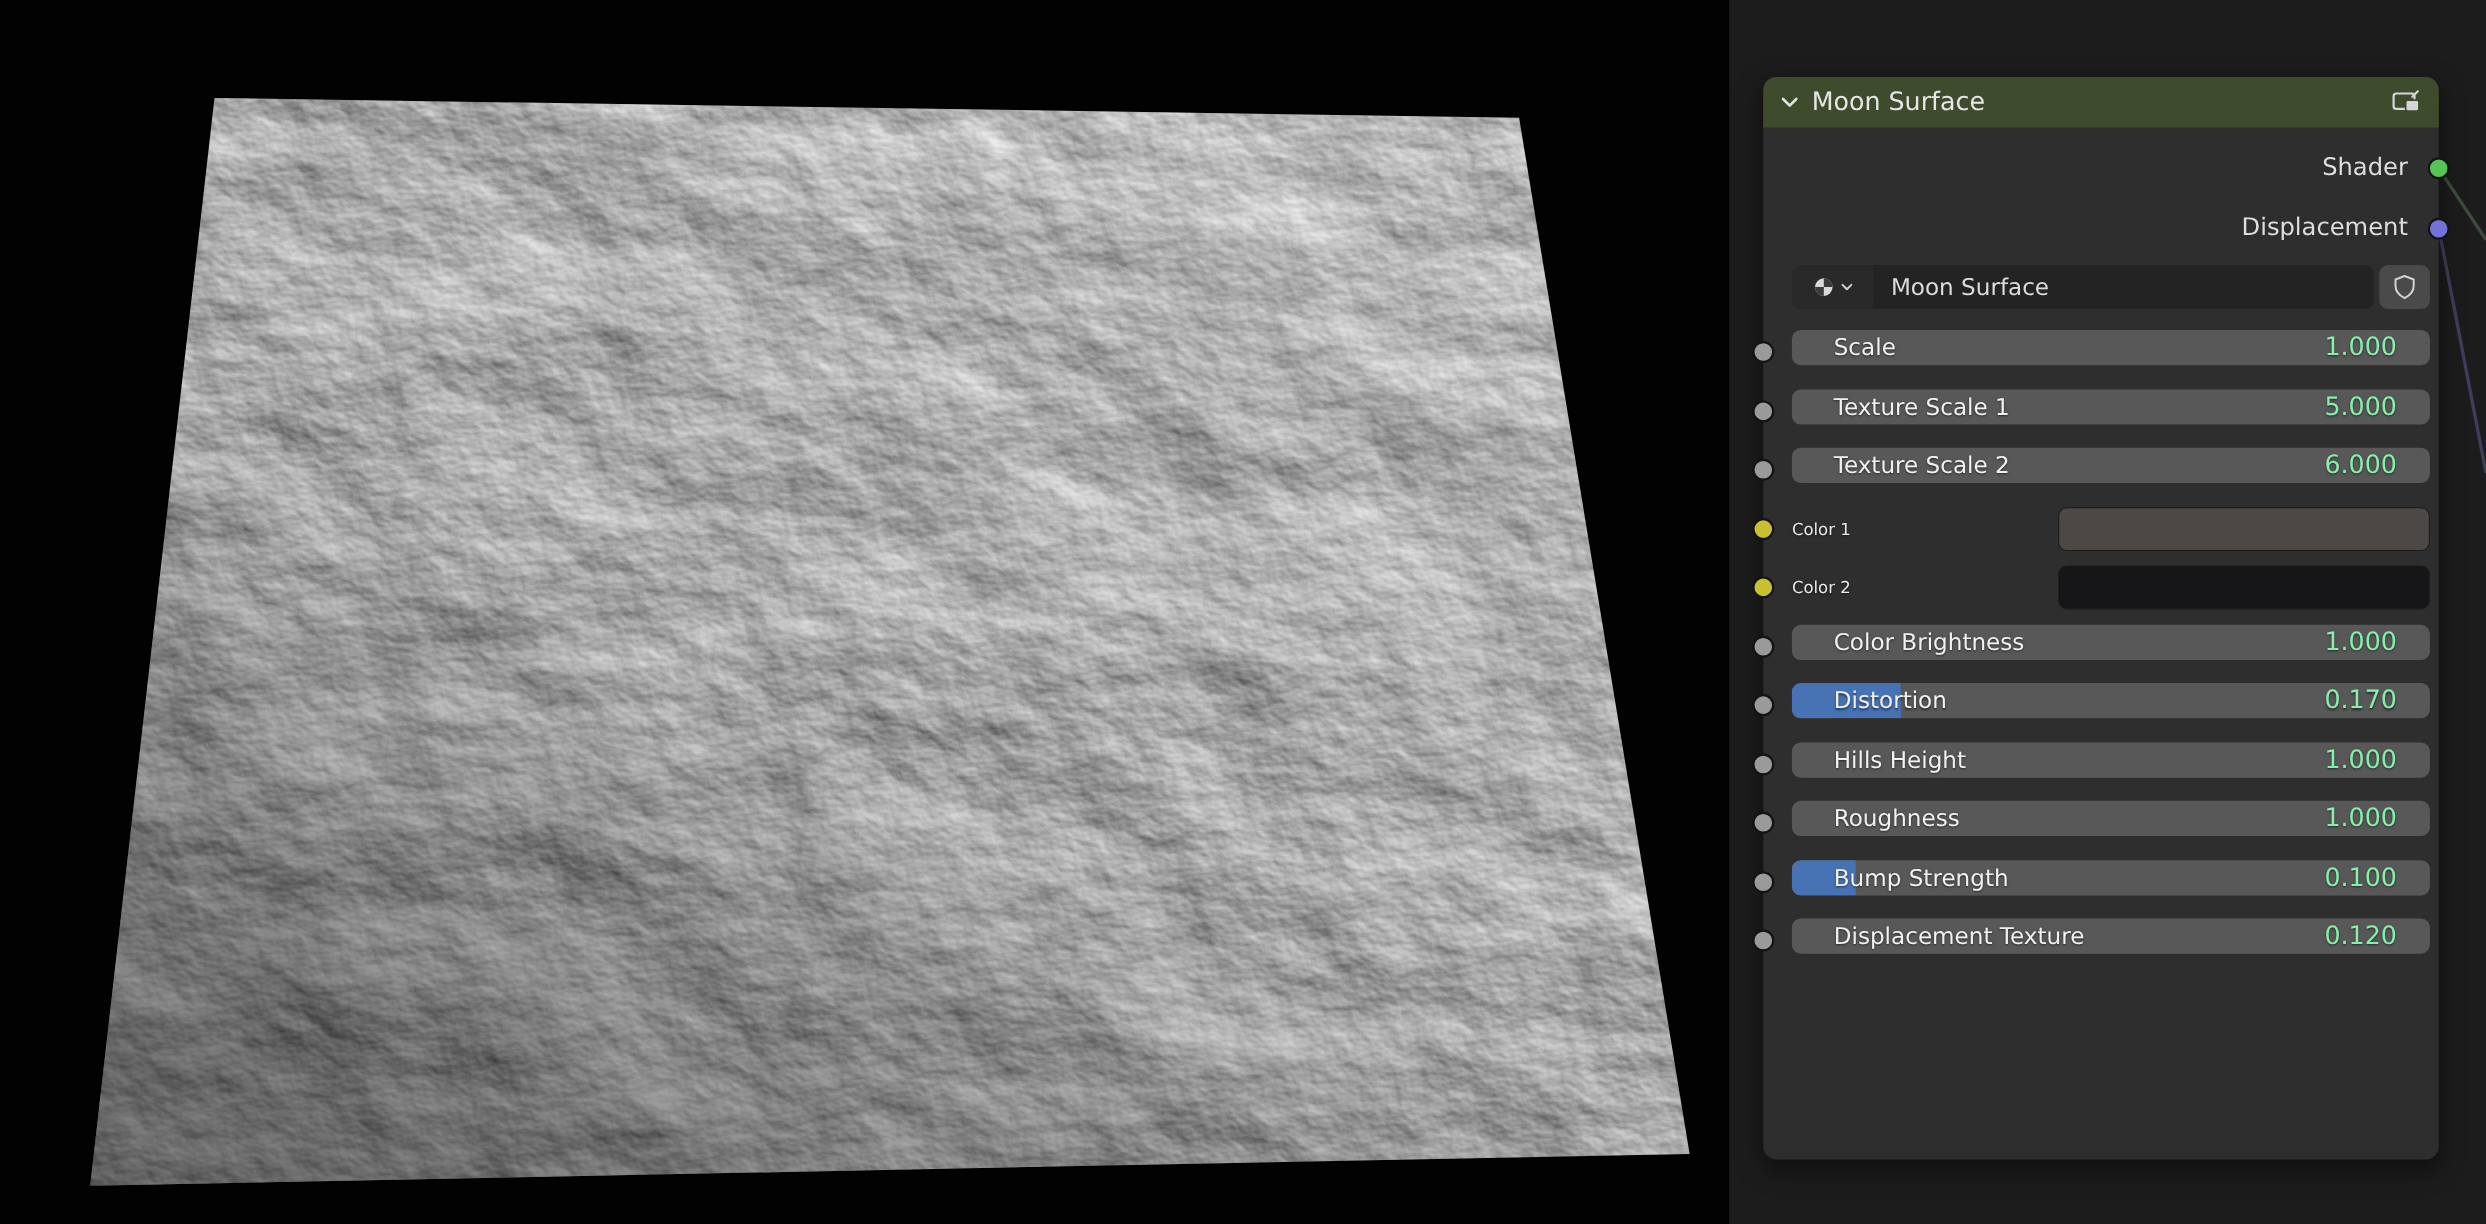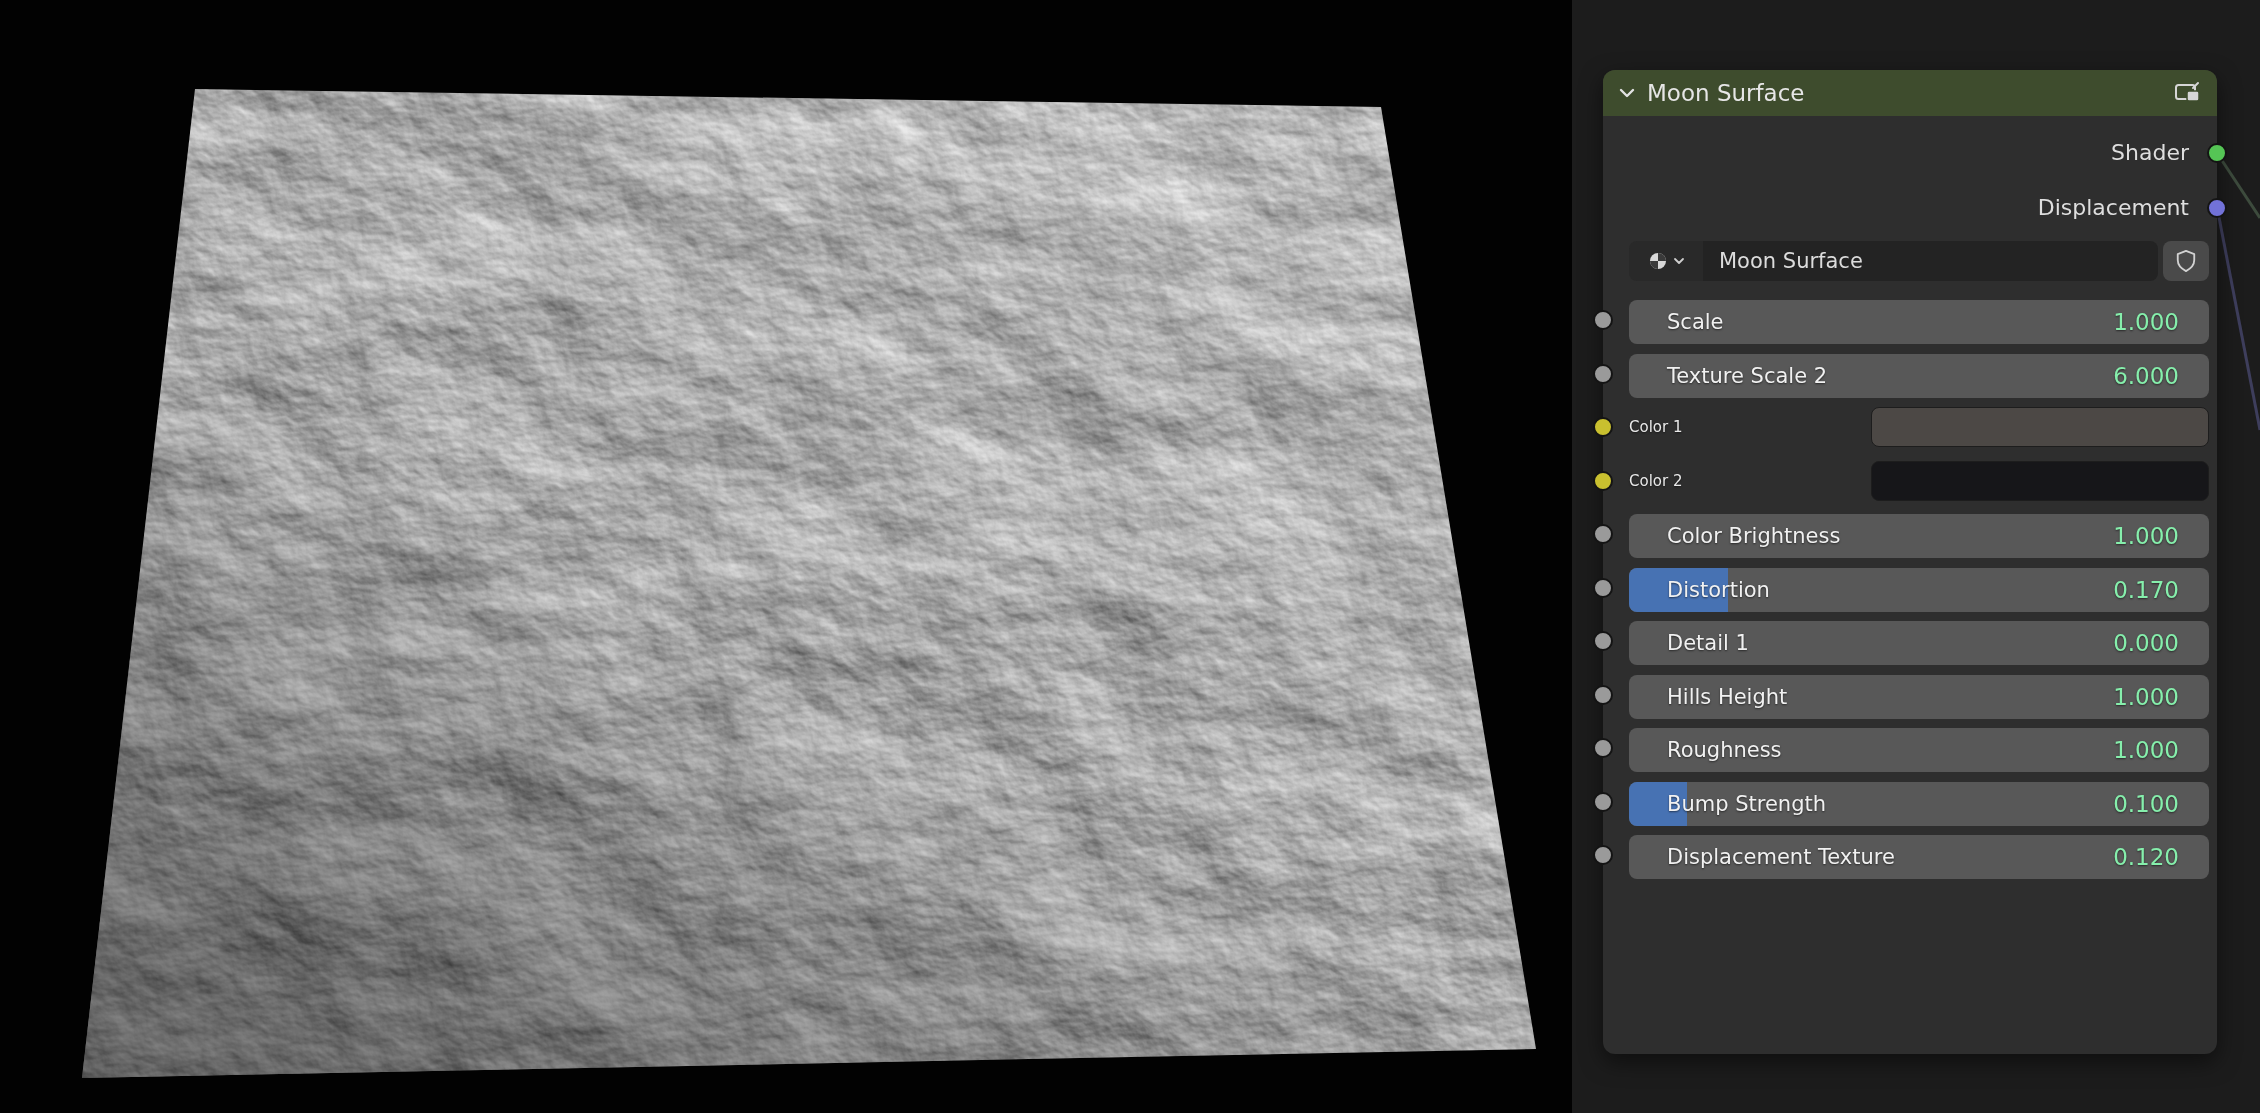--- a/index.html
+++ b/index.html
@@ -70,21 +70,21 @@
   .params{
     position:absolute;top:230px;left:26px;right:8px;
     display:flex;flex-direction:column;row-gap:13.5px;
   }
   .prow{position:relative;height:40px;}
   .psock{
     position:absolute;left:-36px;top:10px;width:20px;height:20px;
     border-radius:50%;border:2px solid #141414;box-sizing:border-box;
   }
   .slider{
-    position:relative;height:44px;background:#585858;border-radius:8px;
+    position:relative;height:32px;background:#585858;border-radius:8px;
     overflow:hidden;display:flex;align-items:center;
   }
   .fill{position:absolute;left:0;top:0;bottom:0;background:#4772b3;}
   .lbl{
     position:relative;z-index:1;margin-left:38px;color:#f1f1f1;
     font-size:21px;text-shadow:0 1px 2px rgba(0,0,0,.55);
   }
   .val{
     position:relative;z-index:1;margin-left:auto;margin-right:30px;
     color:#86efac;font-size:23px;text-shadow:0 1px 2px rgba(0,0,0,.55);
@@ -168,20 +168,28 @@
 
     <div class="prow">
       <span class="psock" style="background: rgb(154, 154, 154);"></span>
       <div class="slider">
         <div class="fill" style="width: 0%;"></div>
         <span class="lbl">Scale</span>
         <span class="val">1.000</span>
       </div>
     </div>
 
+    <div class="prow">
+      <span class="psock" style="background: rgb(154, 154, 154);"></span>
+      <div class="slider">
+        <div class="fill" style="width: 0%;"></div>
+        <span class="lbl">Texture Scale 1</span>
+        <span class="val">5.000</span>
+      </div>
+    </div>
 
     <div class="prow">
       <span class="psock" style="background: rgb(154, 154, 154);"></span>
       <div class="slider">
         <div class="fill" style="width: 0%;"></div>
         <span class="lbl">Texture Scale 2</span>
         <span class="val">6.000</span>
       </div>
     </div>
 
@@ -208,28 +216,20 @@
 
     <div class="prow">
       <span class="psock" style="background: rgb(154, 154, 154);"></span>
       <div class="slider">
         <div class="fill" style="width: 17%;"></div>
         <span class="lbl">Distortion</span>
         <span class="val">0.170</span>
       </div>
     </div>
 
-    <div class="prow">
-      <span class="psock" style="background: rgb(154, 154, 154);"></span>
-      <div class="slider">
-        <div class="fill" style="width: 0%;"></div>
-        <span class="lbl">Detail 1</span>
-        <span class="val">0.000</span>
-      </div>
-    </div>
 
 
 
     <div class="prow">
       <span class="psock" style="background: rgb(154, 154, 154);"></span>
       <div class="slider">
         <div class="fill" style="width: 0%;"></div>
         <span class="lbl">Hills Height</span>
         <span class="val">1.000</span>
       </div>

